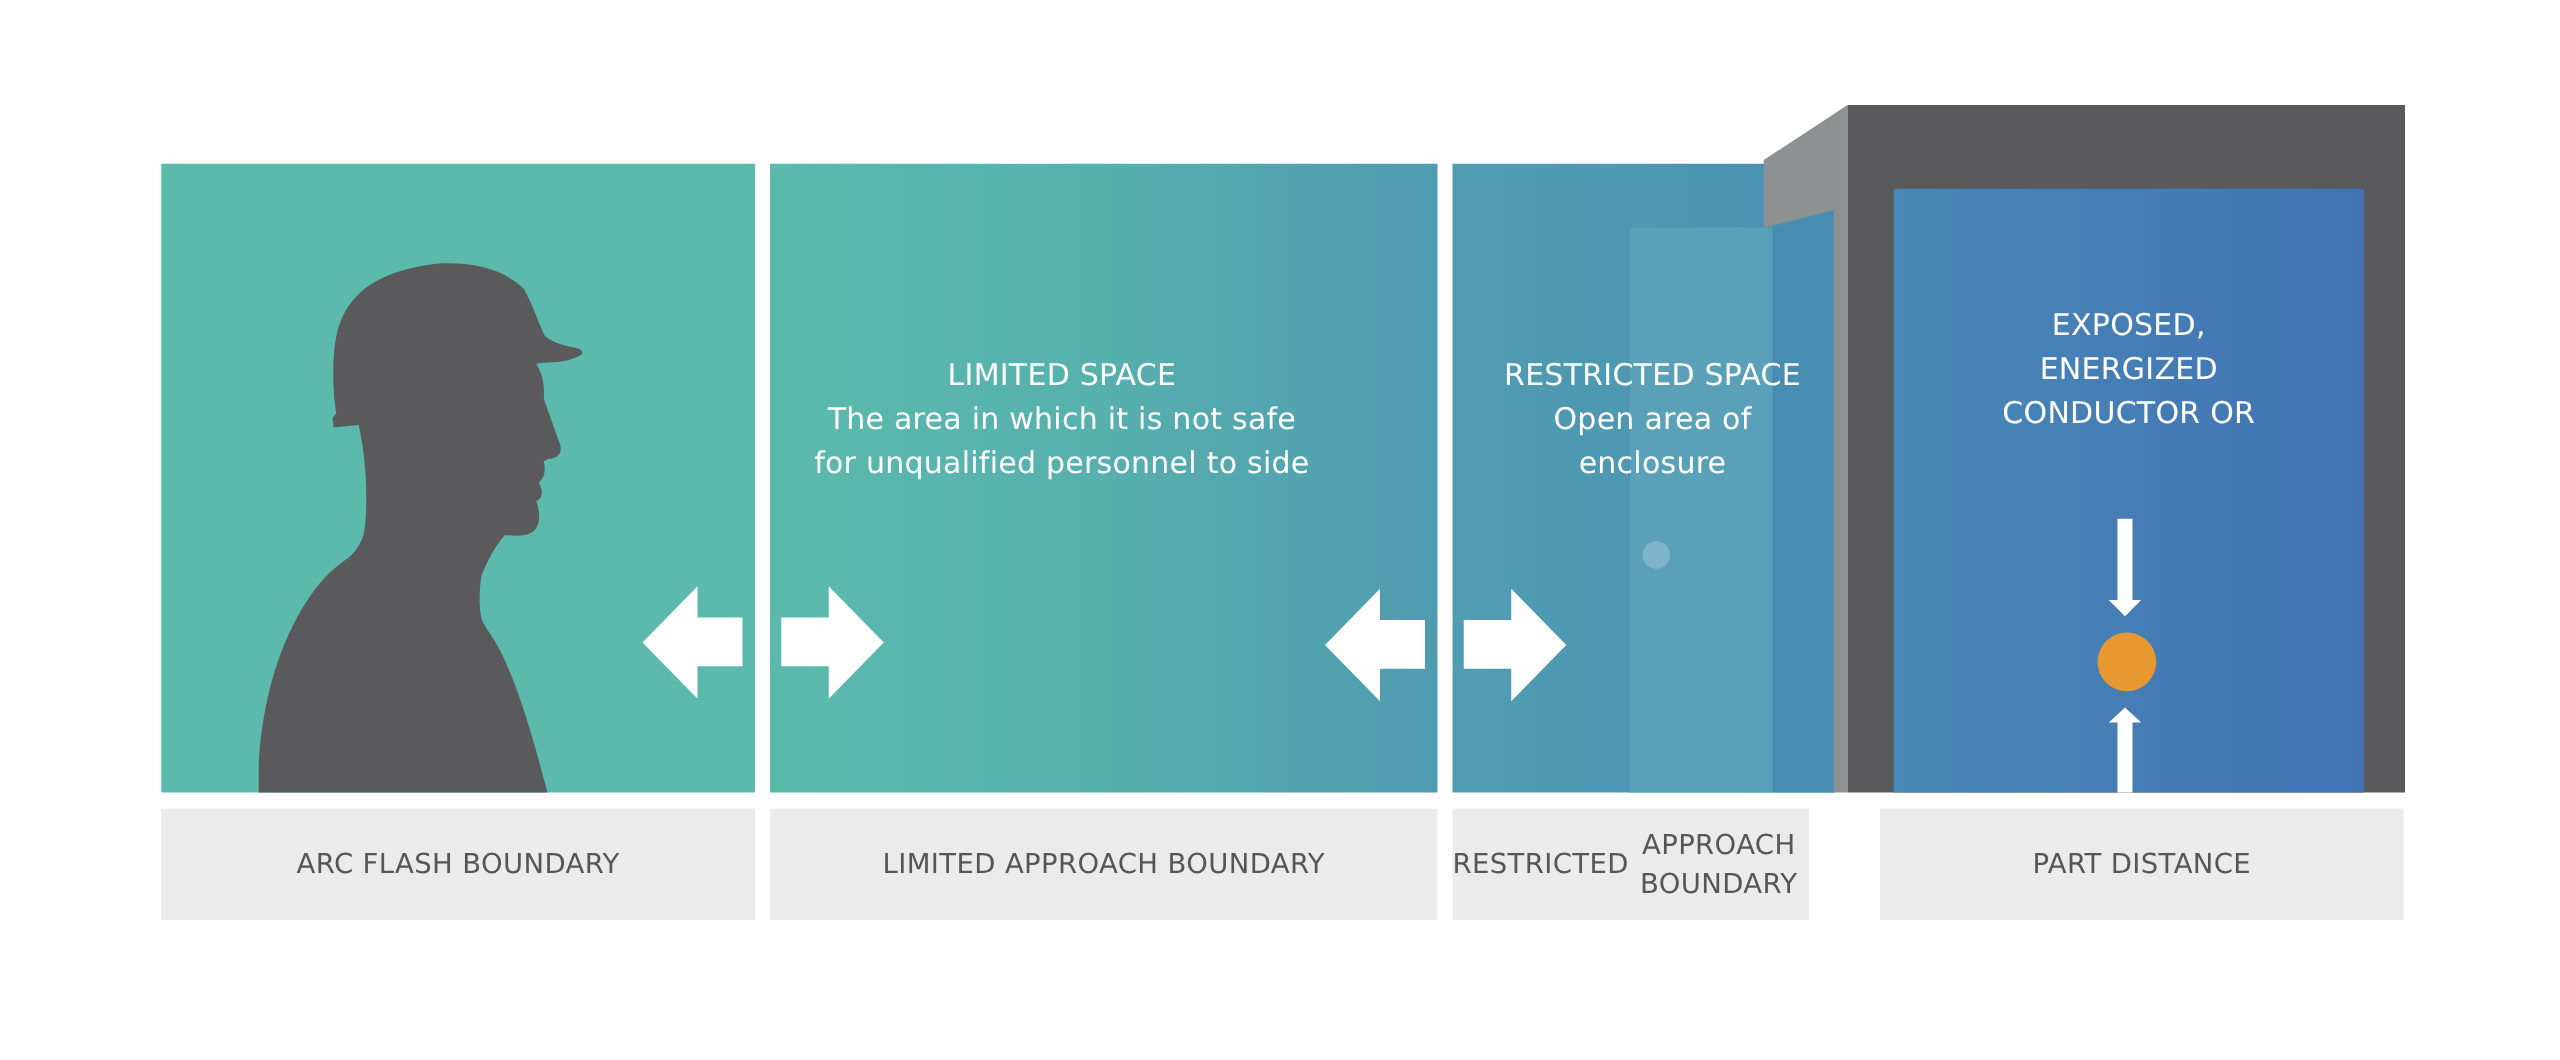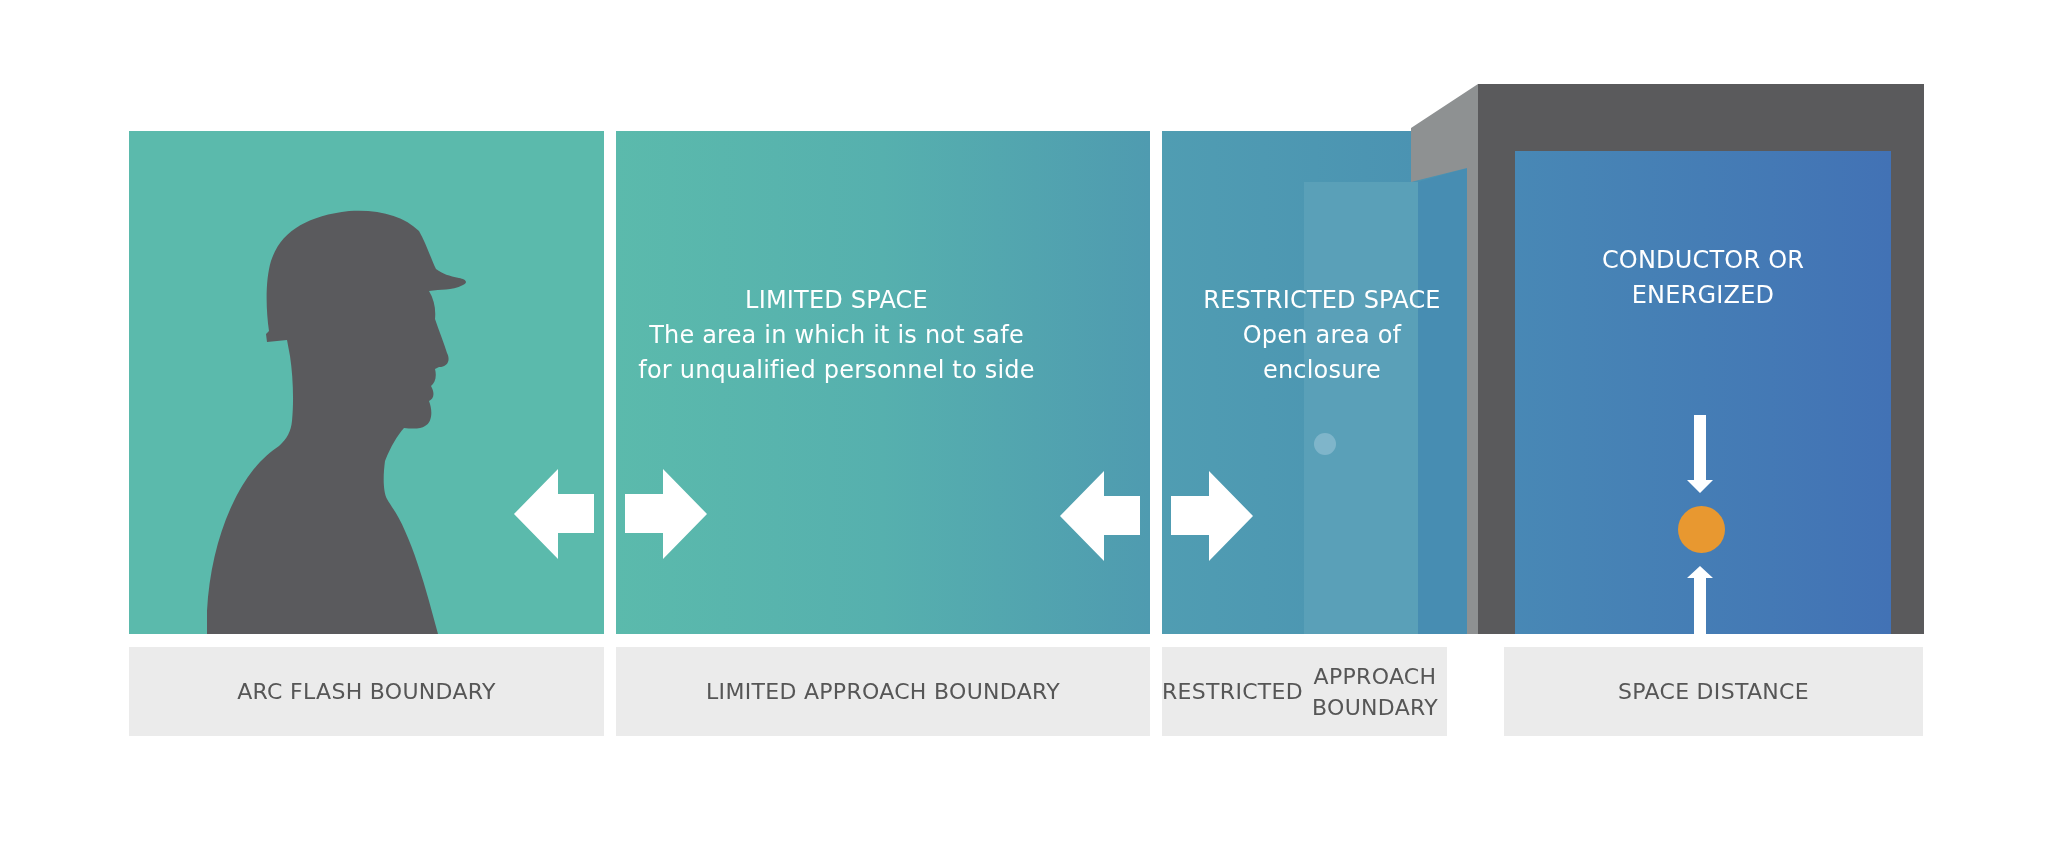--- a/index.html
+++ b/index.html
@@ -44,21 +44,21 @@
       C 304 280 303 292 296 295 C 292 298 284 298 275 297
       C 268 305 262 315 256 330 C 254 345 254 360 258 368
       C 262 375 270 385 276 400 C 285 420 293 445 300 470 L 309 503 Z"></path>
   </svg>
   <svg style="left:385px;top:338px;" width="80" height="90" viewBox="0 0 80 90">
     <polygon fill="#ffffff" points="0,45 44,0 44,25 80,25 80,64 44,64 44,90"></polygon>
   </svg>
 </div>
 
 <div id="p2" class="panel">
-  <div class="ptext" style="left:0;width:441px;top:152px;">
+  <div class="ptext" style="left:0;width:441px;top:152px;padding-left:13px;">
     <div>LIMITED SPACE</div>
     <div>The area in which it is not safe</div>
     <div>for unqualified personnel to side</div>
   </div>
   <svg style="left:9px;top:338px;" width="82" height="90" viewBox="0 0 82 90">
     <polygon fill="#ffffff" points="82,45 38,0 38,25 0,25 0,64 38,64 38,90"></polygon>
   </svg>
   <svg style="left:444px;top:340px;" width="80" height="90" viewBox="0 0 80 90">
     <polygon fill="#ffffff" points="0,45 44,0 44,25 80,25 80,64 44,64 44,90"></polygon>
   </svg>
@@ -79,22 +79,23 @@
     <polygon fill="#ffffff" points="82,45 38,0 38,25 0,25 0,64 38,64 38,90"></polygon>
   </svg>
 </div>
 
 <svg style="left:1411px;top:84px;" width="67" height="550" viewBox="0 0 67 550">
   <polygon fill="#8E9192" points="0,44 67,0 67,550 56,550 56,84 0,98"></polygon>
 </svg>
 <div class="abs" style="left:1478px;top:84px;width:446px;height:550px;background:#5A5A5C;"></div>
 <div class="abs" style="left:1515px;top:151px;width:376px;height:483px;background:linear-gradient(to right, #4888B5 0%, #4272B5 100%);">
   <div class="ptext" style="left:0;width:376px;top:92px;">
+    <div>EXPOSED,</div>
+    <div>ENERGIZED</div>
     <div>CONDUCTOR OR</div>
-    <div>ENERGIZED</div>
   </div>
   <svg style="left:172px;top:264px;" width="26" height="80" viewBox="0 0 26 80">
     <polygon fill="#ffffff" points="7,0 19,0 19,65 26,65 13,78 0,65 7,65"></polygon>
   </svg>
   <div class="abs" style="left:163px;top:355px;width:47px;height:47px;border-radius:50%;background:#E89830;"></div>
   <svg style="left:172px;top:415px;" width="26" height="68" viewBox="0 0 26 68">
     <polygon fill="#ffffff" points="13,0 26,12 19,12 19,68 7,68 7,12 0,12"></polygon>
   </svg>
 </div>
 
@@ -102,14 +103,14 @@
   <span>ARC FLASH BOUNDARY</span>
 </div>
 <div class="label-box" style="left:616px;width:534px;align-items:center;">
   <span>LIMITED APPROACH BOUNDARY</span>
 </div>
 <div class="label-box" style="left:1162px;width:285px;flex-direction:row;">
   <span>RESTRICTED</span>
   <span>APPROACH BOUNDARY</span>
 </div>
 <div class="label-box" style="left:1504px;width:419px;">
-  <span>SPACE DISTANCE</span>
+  <span>PART DISTANCE</span>
 </div>
 
 </body></html>

